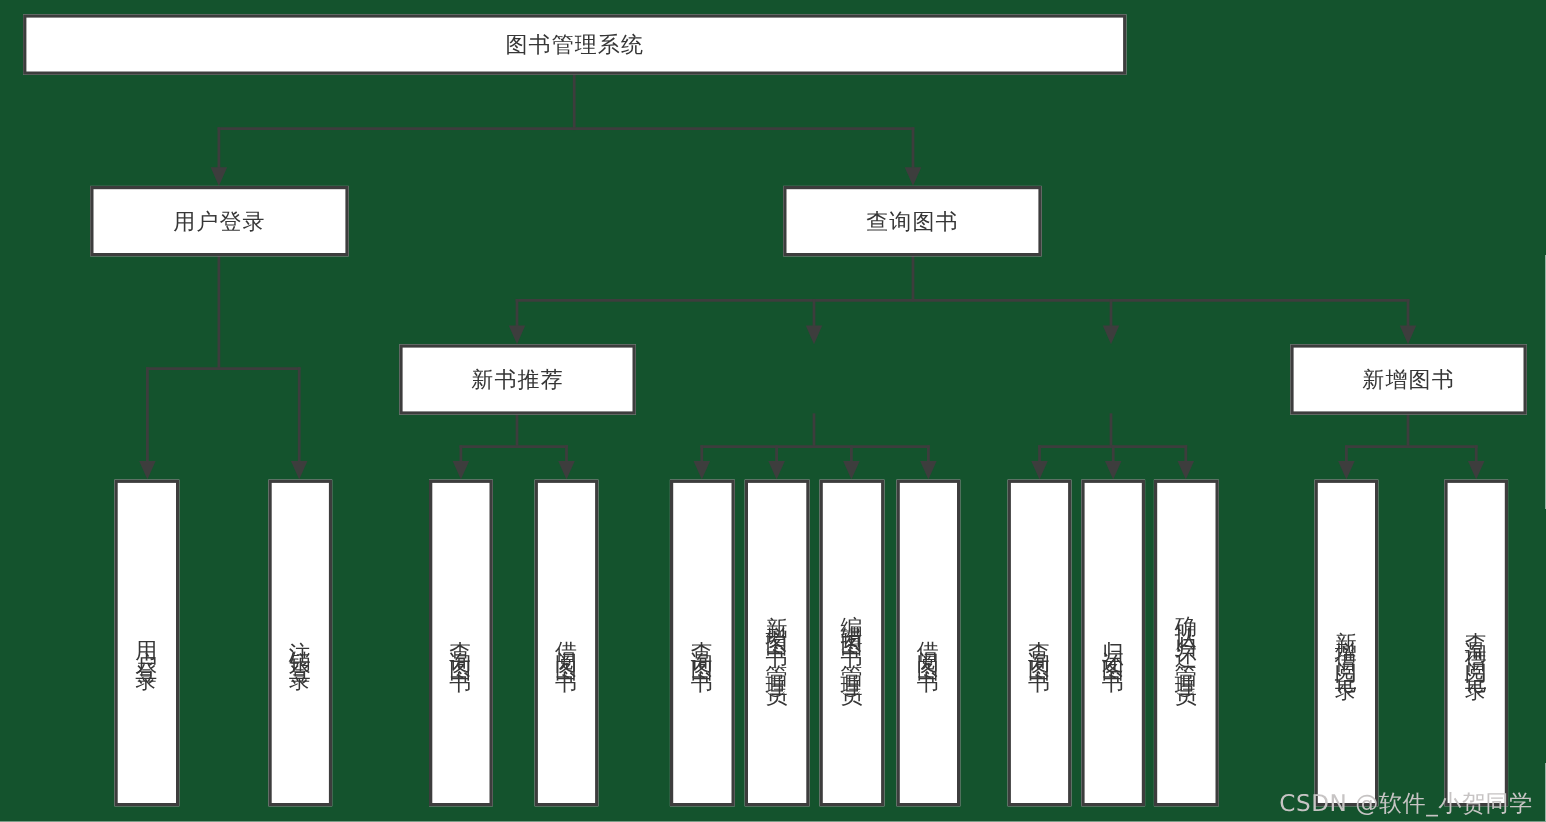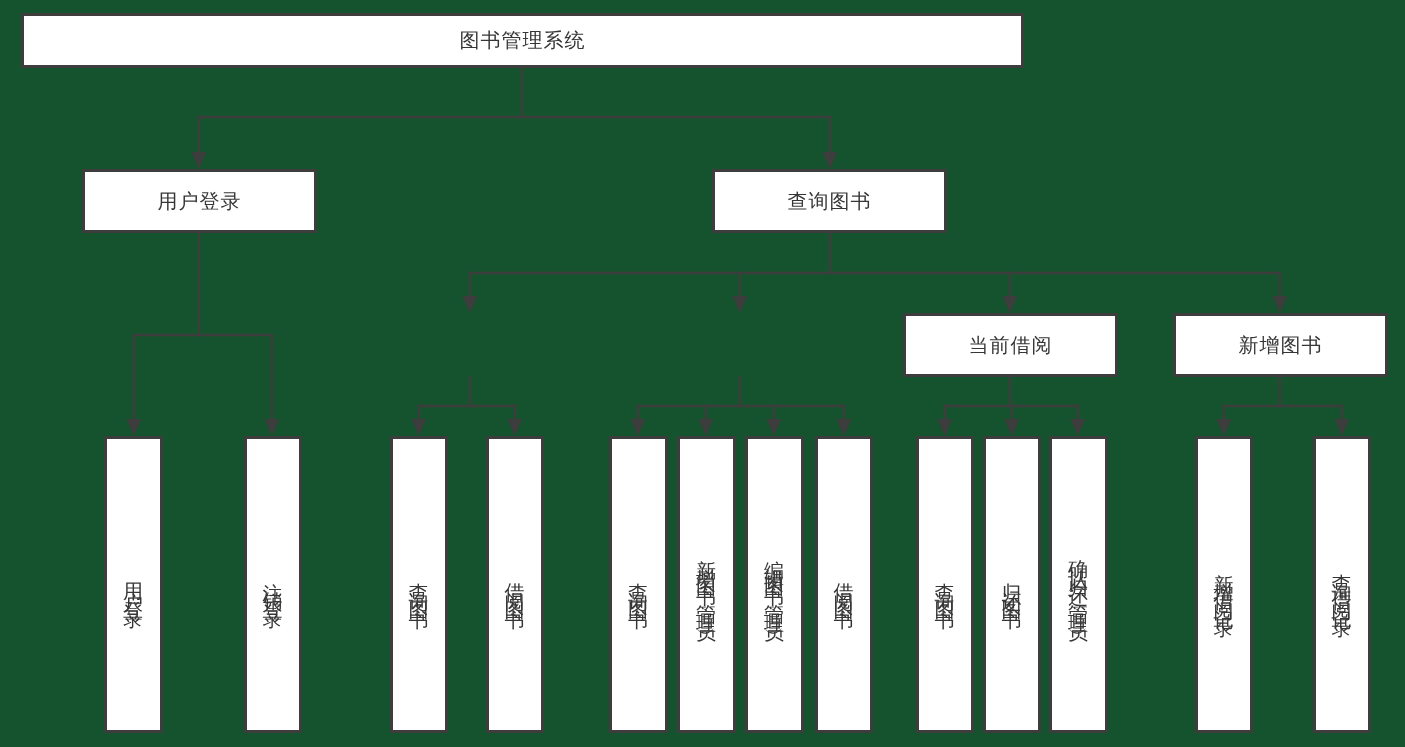--- a/index.html
+++ b/index.html
@@ -112,32 +112,33 @@
   </svg>
 
   <div class="box" style="left:21px;top:13px;width:1003px;height:55px">图书管理系统</div>
 
   <div class="box" style="left:82px;top:169px;width:235px;height:64px">用户登录</div>
   <div class="box" style="left:712px;top:169px;width:235px;height:64px">查询图书</div>
 
   <div class="box v" style="left:104px;top:436px;width:59px;height:297px">用户登录</div>
   <div class="box v" style="left:244px;top:436px;width:58px;height:297px">注销登录</div>
 
-  <div class="box" style="left:903px;top:313px;width:215px;height:64px">当前借阅</div>
+  <div class="box" style="left:363px;top:313px;width:215px;height:64px">新书推荐</div>
   <div class="box" style="left:1173px;top:313px;width:215px;height:64px">新增图书</div>
 
   <div class="box v" style="left:390px;top:436px;width:58px;height:297px">查询图书</div>
   <div class="box v" style="left:486px;top:436px;width:58px;height:297px">借阅图书</div>
 
   <div class="box v" style="left:609px;top:436px;width:59px;height:297px">查询图书</div>
   <div class="box v" style="left:677px;top:436px;width:59px;height:297px">新增图书（管理员）</div>
   <div class="box v" style="left:745px;top:436px;width:59px;height:297px">编辑图书（管理员）</div>
   <div class="box v" style="left:815px;top:436px;width:58px;height:297px">借阅图书</div>
 
   <div class="box v" style="left:916px;top:436px;width:58px;height:297px">查询图书</div>
   <div class="box v" style="left:983px;top:436px;width:58px;height:297px">归还图书</div>
   <div class="box v" style="left:1049px;top:436px;width:59px;height:297px">确认归还（管理员）</div>
 
   <div class="box v" style="left:1195px;top:436px;width:58px;height:297px">新增借阅记录</div>
   <div class="box v" style="left:1313px;top:436px;width:58px;height:297px">查询借阅记录</div>
 
+  <div class="watermark">CSDN @软件_小贺同学</div>
 
 </div>
 
 </body></html>

